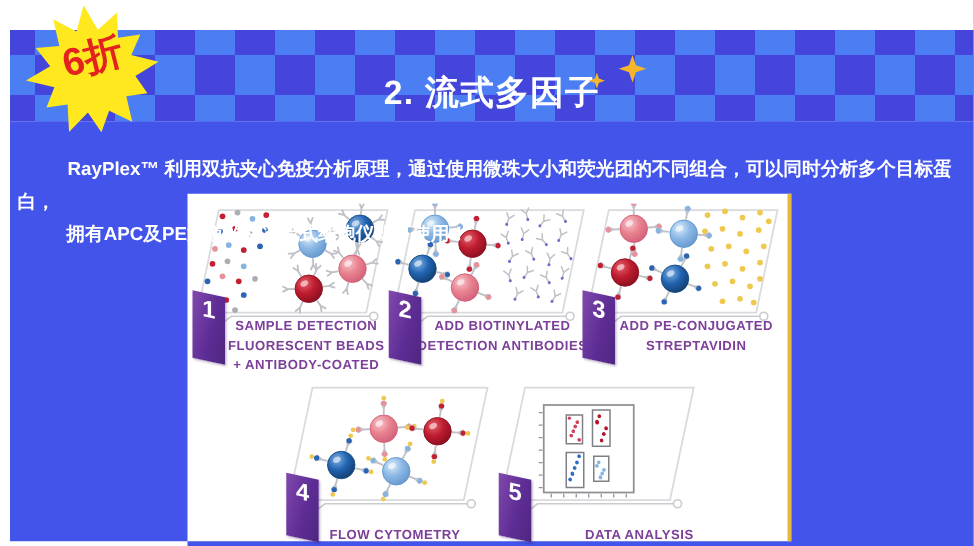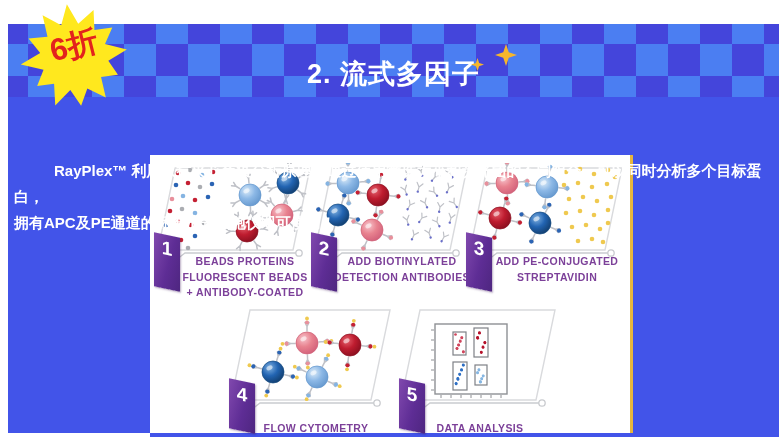--- a/index.html
+++ b/index.html
@@ -22,22 +22,22 @@
 
   
   .title-row{left:8px;top:56px;width:771px;text-align:center;z-index:3;}
   .title-row .t{font-size:27px;font-weight:bold;color:#ffffff;letter-spacing:1px;}
   .sparkle-big{left:495px;top:44px;z-index:4;}
   .sparkle-small{left:471px;top:58px;z-index:4;}
 
   
   .intro{left:8px;top:108px;width:763px;padding:0 6px 0 6px;z-index:3;
     font-size:15px;font-weight:bold;color:#ffffff;line-height:26px;}
-  .intro .l1{display:block;text-indent:40px;margin-top:35px;}
-  .intro .l2{display:block;}
+  .intro .l1{display:block;text-indent:40px;}
+  .intro .l2{display:block;margin-left:39px;}
 
   
   .panel{left:150px;top:155px;width:480px;height:278px;background:#ffffff;
     border-right:3px solid #E7B63D;z-index:2;}
   .step{position:absolute;}
   .step svg.art{position:absolute;left:0;top:0;}
   .badge{position:absolute;width:26px;z-index:3;text-align:center;
     background:linear-gradient(105deg,#8149AE 0%,#5E2D95 55%,#4E2680 100%);
     transform:skewY(12deg);box-shadow:1px 1px 2px rgba(60,20,90,.35);}
   .badge span{display:block;padding-top:3px;font-size:19px;font-weight:bold;color:#ffffff;}
@@ -164,21 +164,21 @@
         <path d="M91.9285808591116 78.8756934444398L90.02679868127846 82.95407848610472M90.02679868127846 82.95407848610472L90.10533451024624 87.45339311430848M90.02679868127846 82.95407848610472L86.5296418547221 85.786020245829" stroke="#BFC1C7" stroke-width="1.5" fill="none" stroke-linecap="round"></path>
         <path d="M85.0018276581233 68.2094288772474L80.50251302991954 68.28796470621518M80.50251302991954 68.28796470621518L76.49298367107188 70.33092195504314M80.50251302991954 68.28796470621518L76.42412798825461 66.38618252838204" stroke="#BFC1C7" stroke-width="1.5" fill="none" stroke-linecap="round"></path>
         <path d="M90.81954310107935 57.713992391574656L88.5018717639841 53.85673953841515M88.5018717639841 53.85673953841515L84.72785420822969 51.40586388084753M88.5018717639841 53.85673953841515L88.10967092161964 49.373863397002296" stroke="#BFC1C7" stroke-width="1.5" fill="none" stroke-linecap="round"></path>
         <circle cx="97" cy="68" r="11" fill="url(#g-rd)" stroke="#8A0F1F" stroke-width="0.7"></circle>
         <ellipse cx="93.5" cy="63.8" rx="3.3" ry="2.2" fill="#fff" opacity="0.55" transform="rotate(-30 93.5 63.8)"></ellipse>
       </svg>
     <div class="badge">
         <span>1</span>
       </div>
     <div class="label">
-      <span>BEADS PROTEINS</span>
+      <span>SAMPLE DETECTION</span>
       <span>FLUORESCENT BEADS</span>
       <span>+ ANTIBODY-COATED</span>
     </div>
   </div>
 
   <div class="step typeA" style="left:157px;top:8px;width:165px;height:140px;">
     <svg class="art" width="165" height="140" viewBox="0 0 165 140">
         <polygon points="25,5 160,5 143,87 8,87" fill="#fff" stroke="#D9DADD" stroke-width="1.4"></polygon>
         <path d="M146 90L35 90L22 100M22 97L22 103" stroke="#C9CBCF" stroke-width="1.3" fill="none"></path>
         <circle cx="149" cy="90" r="3.2" fill="#fff" stroke="#C9CBCF" stroke-width="1.3"></circle>
@@ -524,18 +524,18 @@
         <circle cx="85.36021505376344" cy="76.82584269662921" r="1.35" fill="#85B6E2"></circle>
         <circle cx="88.14516129032258" cy="70.75842696629213" r="1.35" fill="#85B6E2"></circle>
         <circle cx="83.93010752688173" cy="64.69101123595506" r="1.35" fill="#85B6E2"></circle>
         <circle cx="86.71505376344086" cy="73.62359550561797" r="1.35" fill="#85B6E2"></circle>
         <circle cx="82.5" cy="67.5561797752809" r="1.35" fill="#85B6E2"></circle>
         <circle cx="85.28494623655914" cy="76.48876404494382" r="1.35" fill="#85B6E2"></circle>
       </svg>
     <div class="badge">
         <span>5</span>
       </div>
-    <div class="label" style="left:10px;">
+    <div class="label" style="left:10px;text-align:right;">
       <span>DATA ANALYSIS</span>
     </div>
   </div>
 
 </div>
 
 </body></html>

